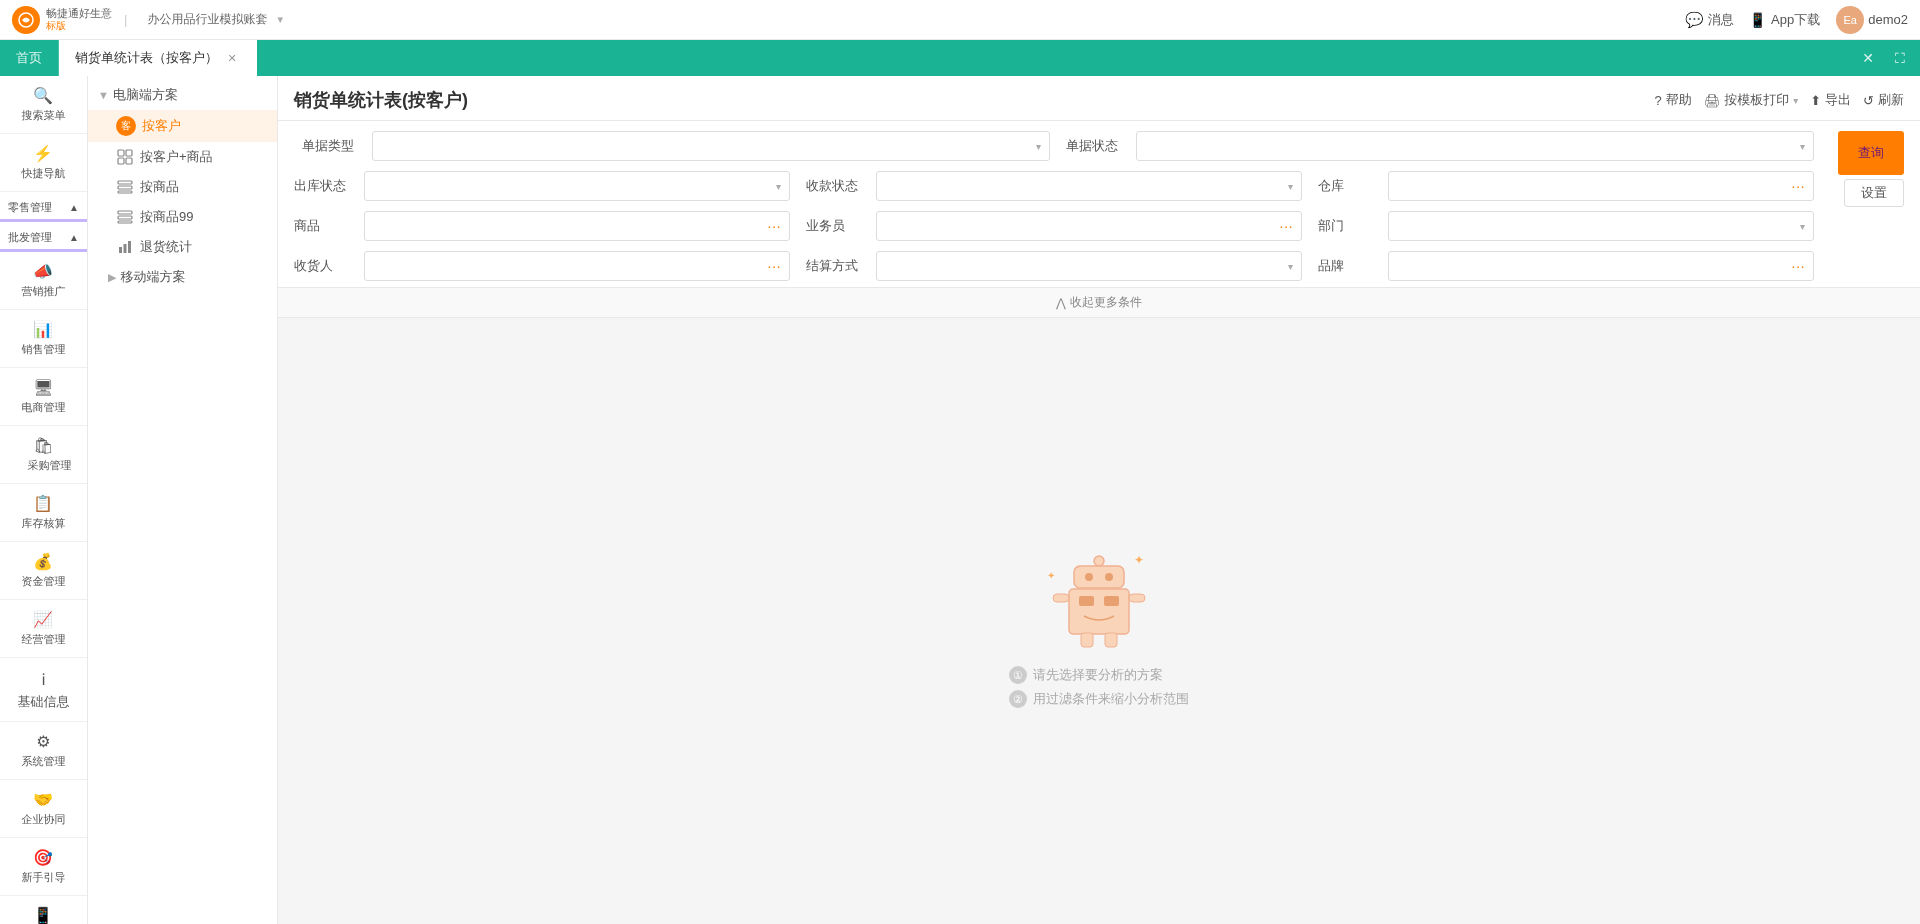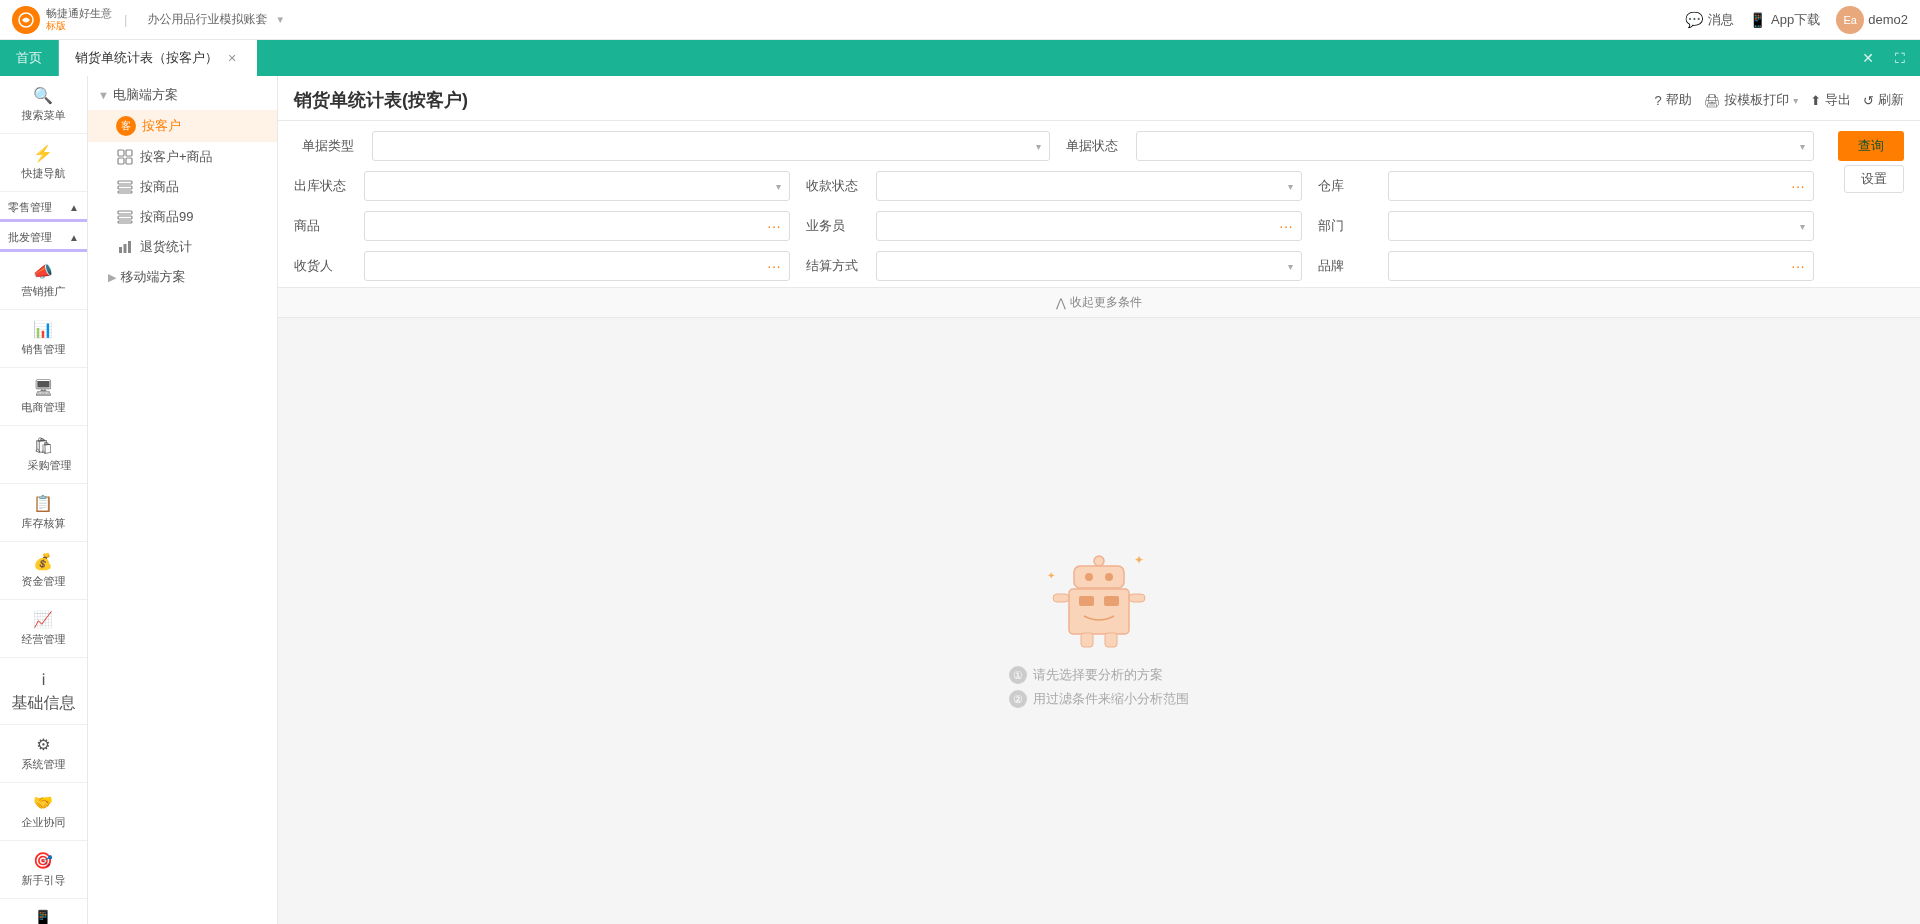--- a/index.html
+++ b/index.html
@@ -342,23 +342,23 @@
       cursor: pointer;
       color: #888;
       font-size: 12px;
       gap: 4px;
       background: #f9f9f9;
       border-top: 1px solid #e8e8e8;
     }
 
     
     .action-btn-primary {
-      padding: 6px 20px;
+      padding: 13px 20px;
       background: #ff7d00;
-      color: #14532d;
+      color: #701a75;
       border: none;
       border-radius: 3px;
       cursor: pointer;
       font-size: 13px;
     }
     .action-btn-secondary {
       padding: 4px 16px;
       background: #fff;
       color: #555;
       border: 1px solid #ddd;
@@ -533,21 +533,21 @@
     <div class="sidebar-item">
       <span class="sidebar-item-icon">💰</span>
       <span style="font-size:11px;text-align:center;">资金管理</span>
     </div>
     <div class="sidebar-item">
       <span class="sidebar-item-icon">📈</span>
       <span style="font-size:11px;text-align:center;">经营管理</span>
     </div>
     <div class="sidebar-item">
       <span class="sidebar-item-icon">ℹ</span>
-      <span style="font-size:16px;text-align:center;font-family:Liberation Serif, serif;">基础信息</span>
+      <span style="font-size:13px;text-align:center;font-family:Liberation Serif, serif;">基础信息</span>
     </div>
     <div class="sidebar-item">
       <span class="sidebar-item-icon">⚙</span>
       <span style="font-size:11px;text-align:center;">系统管理</span>
     </div>
     <div class="sidebar-item">
       <span class="sidebar-item-icon">🤝</span>
       <span style="font-size:11px;text-align:center;">企业协同</span>
     </div>
     <div class="sidebar-item">

